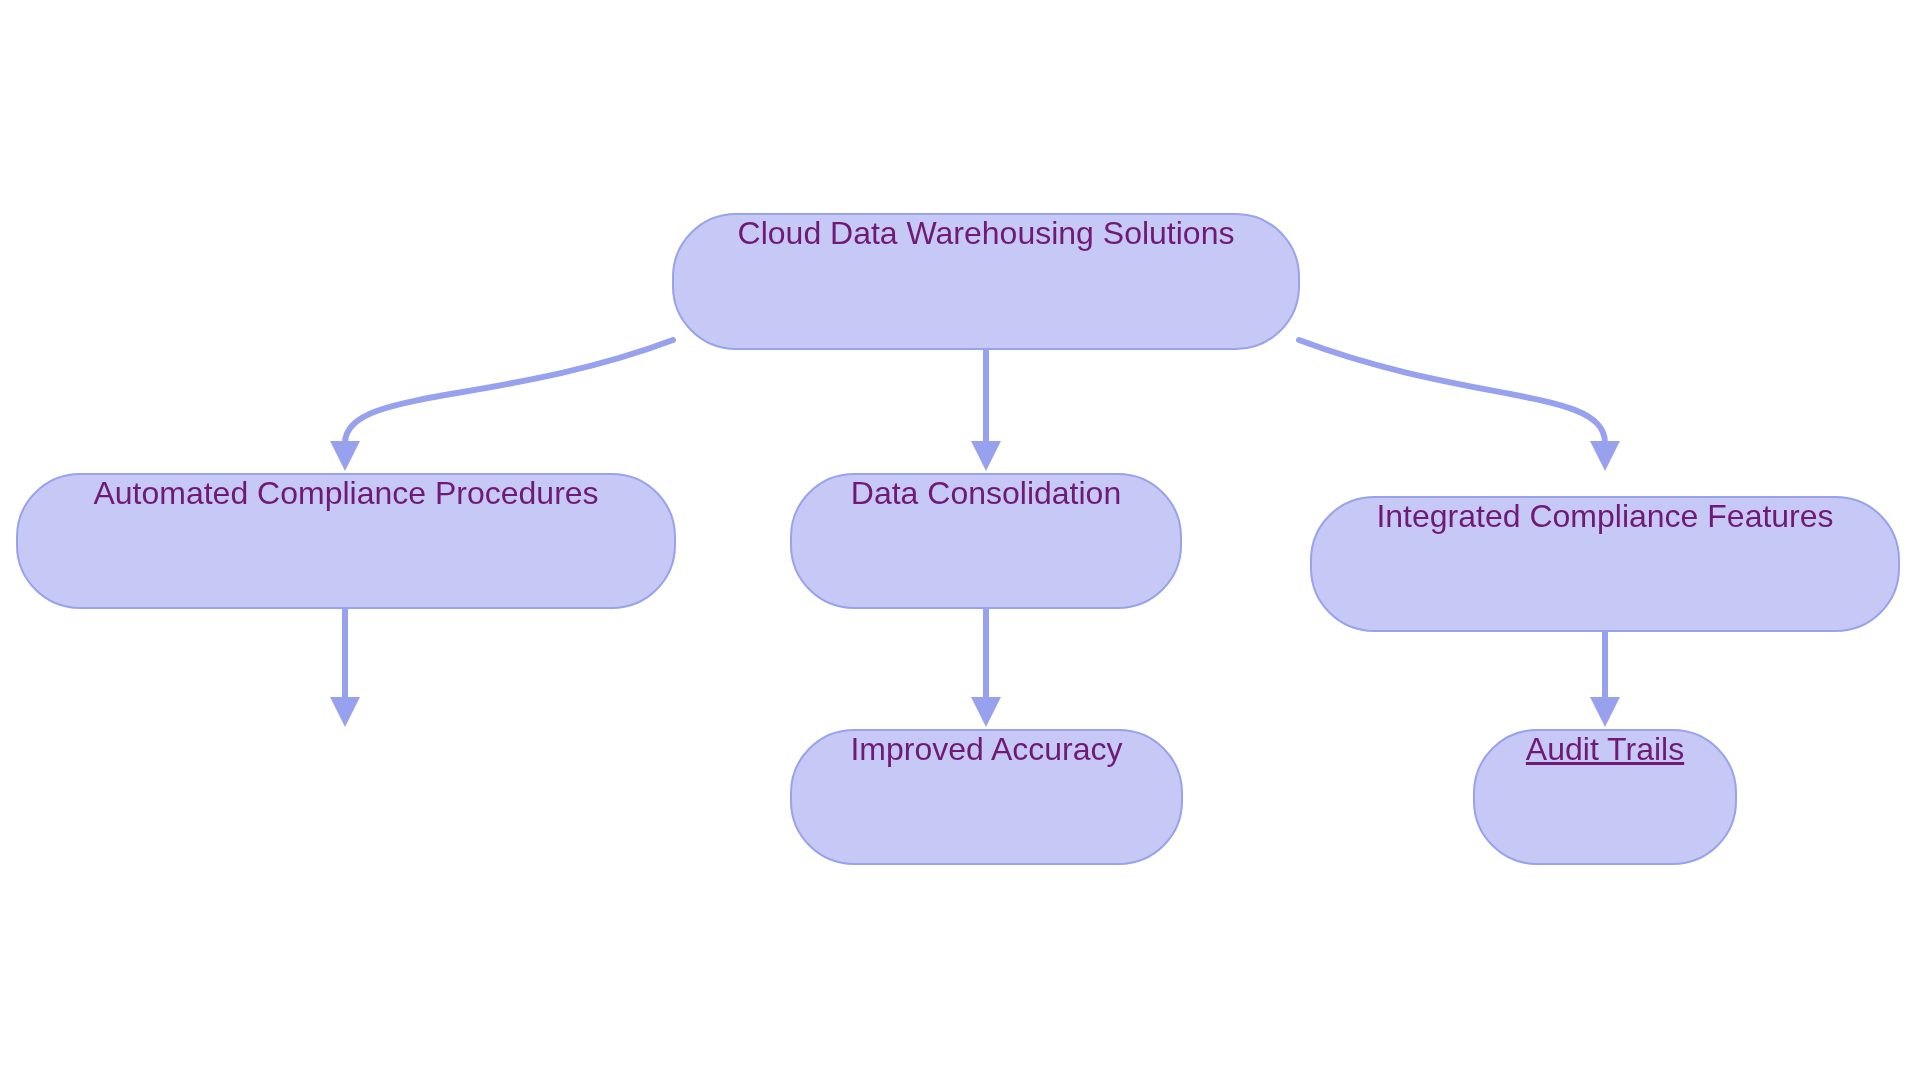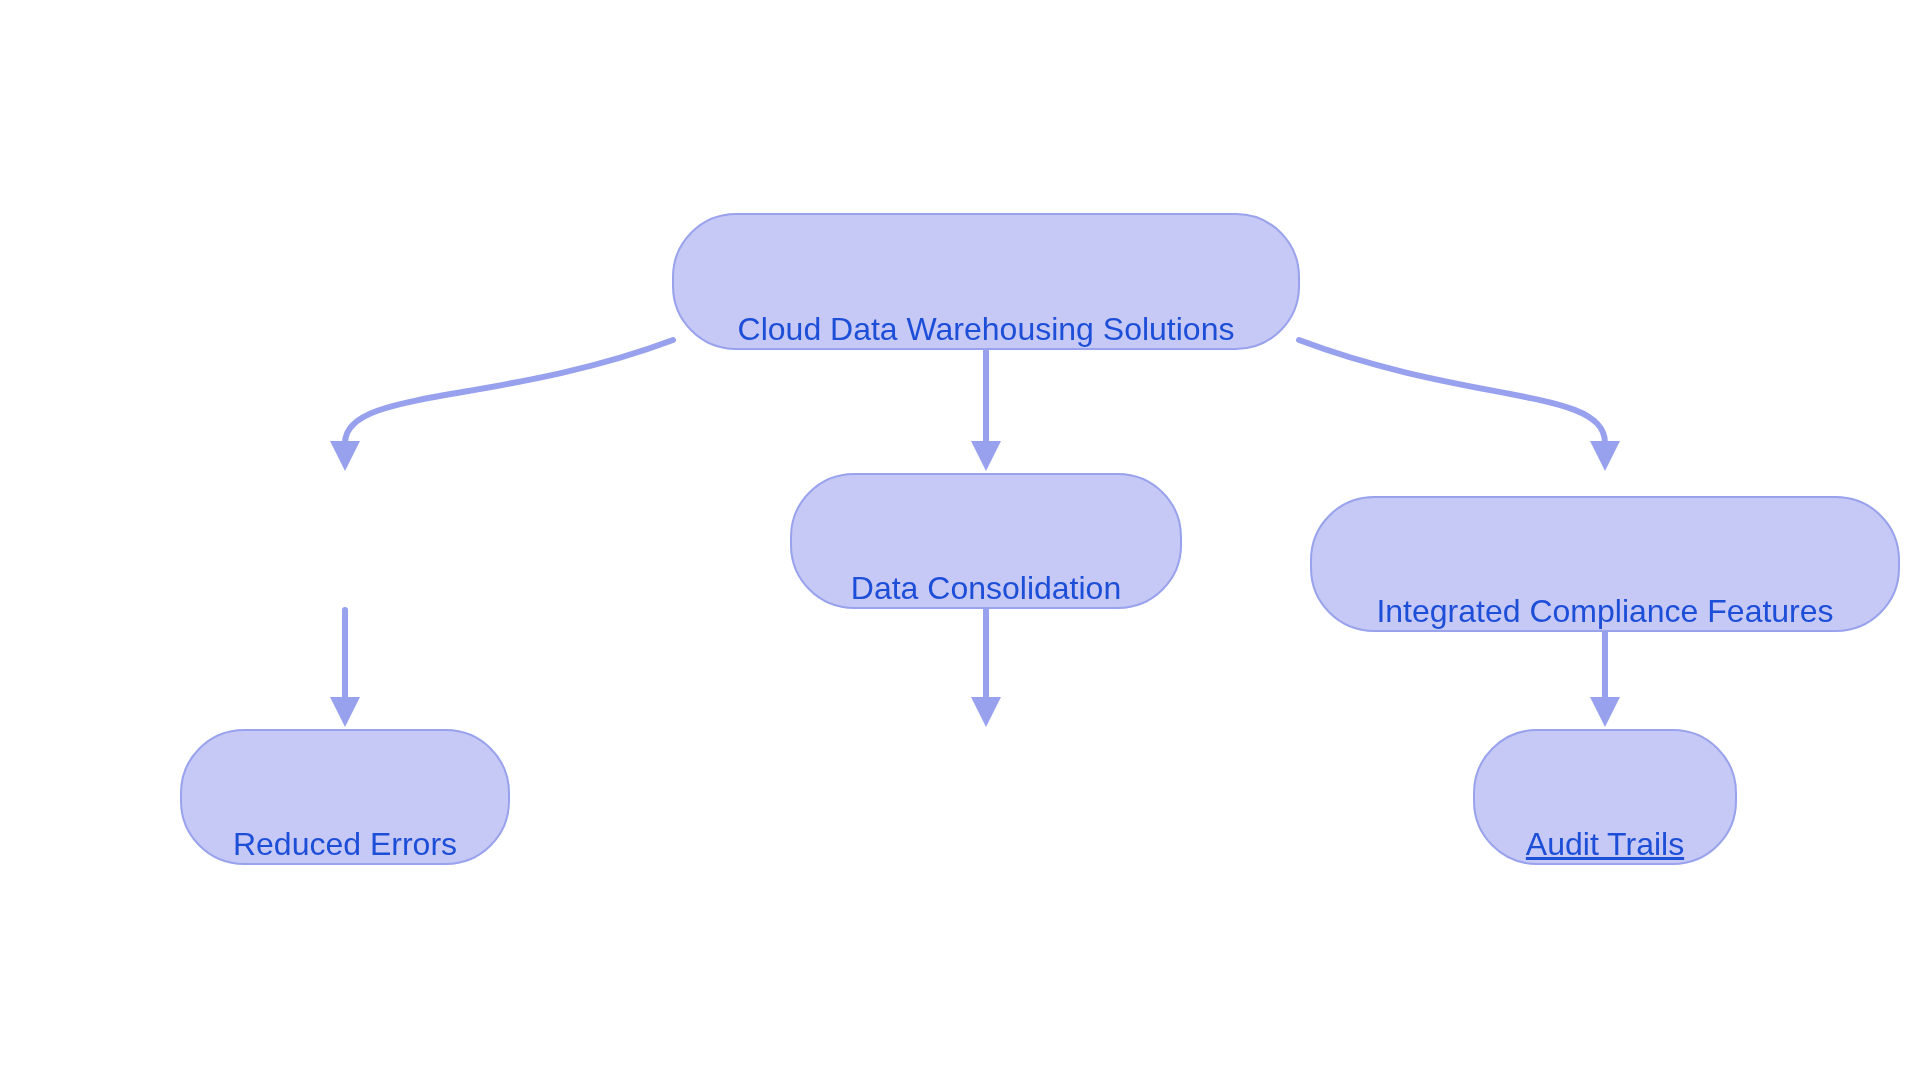--- a/index.html
+++ b/index.html
@@ -35,24 +35,24 @@
     fill: #98a1ee;
     stroke: none;
   }
   .node {
     position: absolute;
     box-sizing: border-box;
     background: #c6c9f5;
     border: 2px solid #99a2ec;
     border-radius: 64px;
     display: flex;
-    align-items: flex-end;
+    align-items: flex-start;
     justify-content: center;
     text-align: center;
-    color: #1d4ed8;
+    color: #701a75;
     font-size: 32px;
     line-height: 1.15;
     white-space: nowrap;
   }
   
   .node-root          { left: 672px;  top: 213px; width: 628px; height: 137px; }
   .node-automated     { left: 16px;   top: 473px; width: 660px; height: 136px; }
   .node-consolidation { left: 790px;  top: 473px; width: 392px; height: 136px; }
   .node-integrated    { left: 1310px; top: 496px; width: 590px; height: 136px; }
   .node-reduced       { left: 180px;  top: 729px; width: 330px; height: 136px; }
@@ -94,31 +94,34 @@
     <g>
       <path d="M 1605 610 L 1605 699"></path>
       <polygon points="1590,697 1620,697 1605,727"></polygon>
     </g>
   </svg>
 
   <div class="node node-root">
     <span>Cloud Data Warehousing Solutions</span>
   </div>
 
+  <div class="node node-automated">
+    <span>Automated Compliance Procedures</span>
+  </div>
 
   <div class="node node-consolidation">
     <span>Data Consolidation</span>
   </div>
 
   <div class="node node-integrated">
     <span>Integrated Compliance Features</span>
   </div>
 
-  <div class="node node-reduced">
-    <span>Reduced Errors</span>
+
+  <div class="node node-accuracy">
+    <span>Improved Accuracy</span>
   </div>
-
 
   <div class="node node-audit">
     <span>Audit Trails</span>
   </div>
 
 </div>
 
 </body></html>

